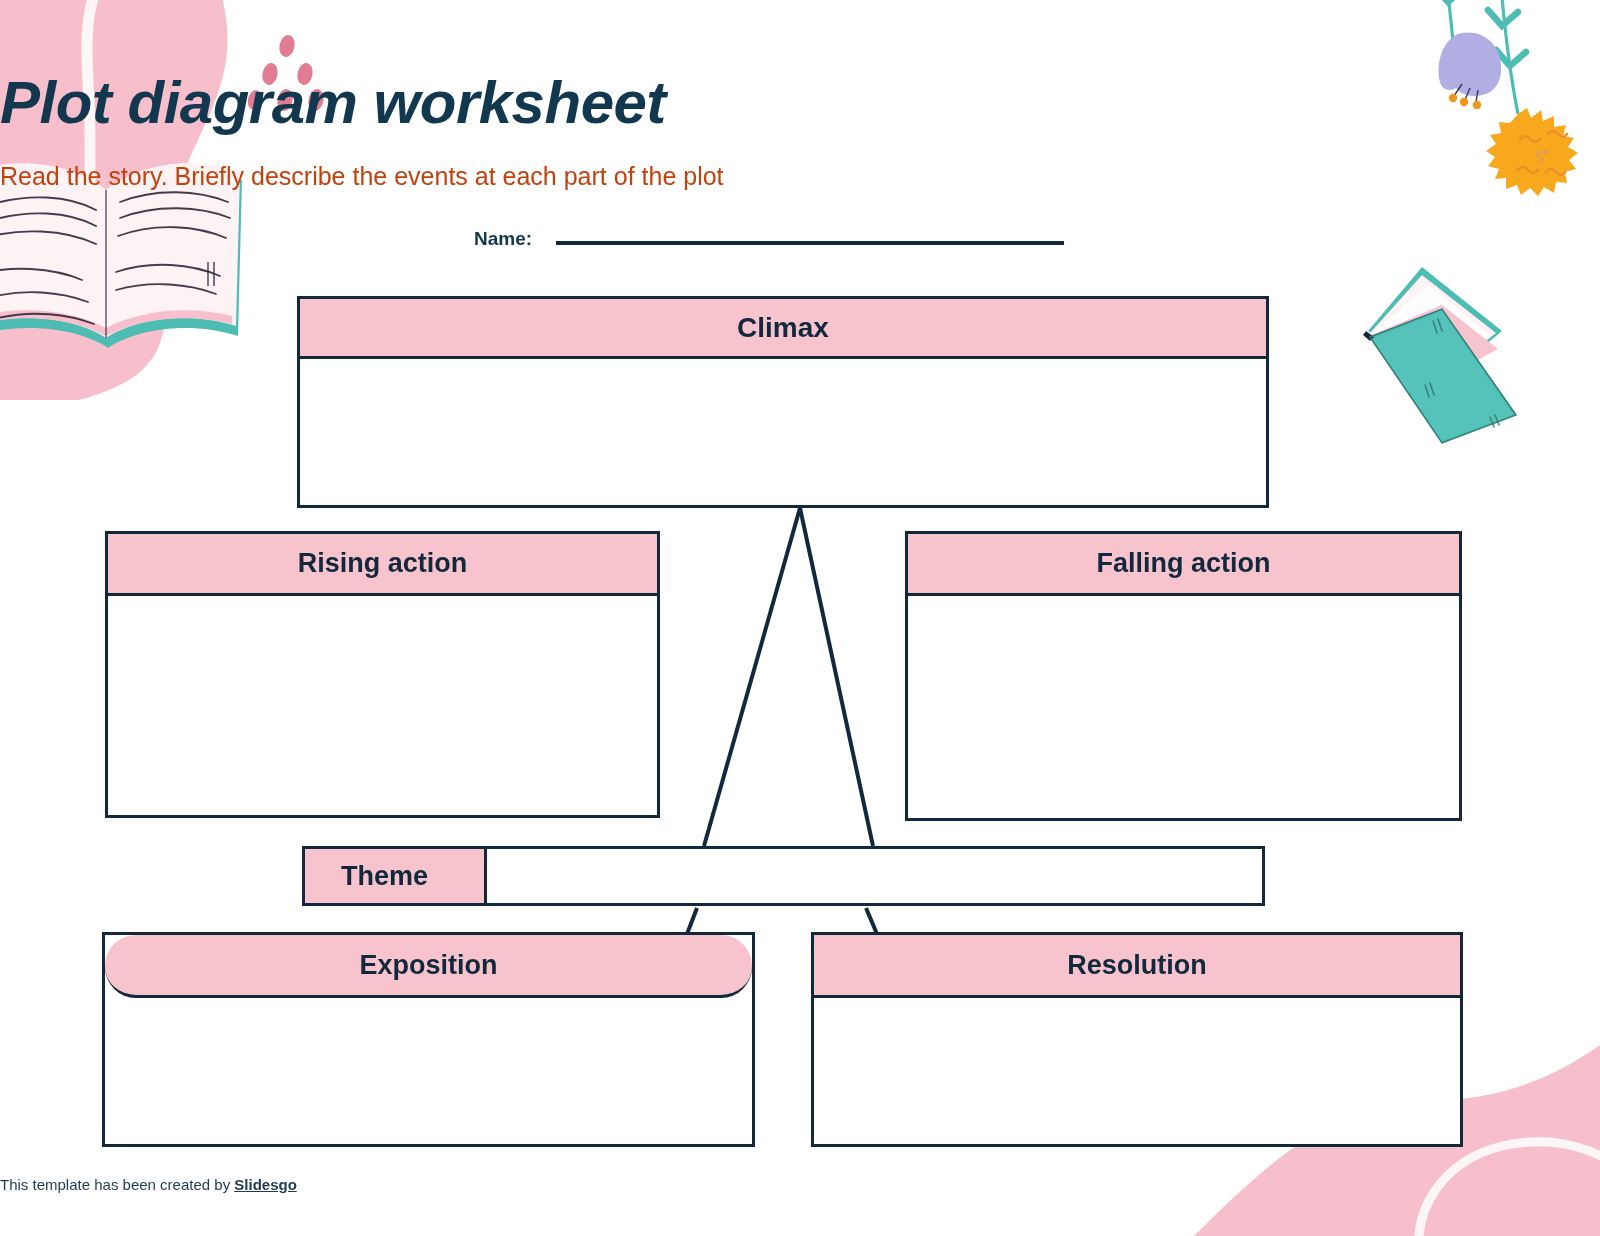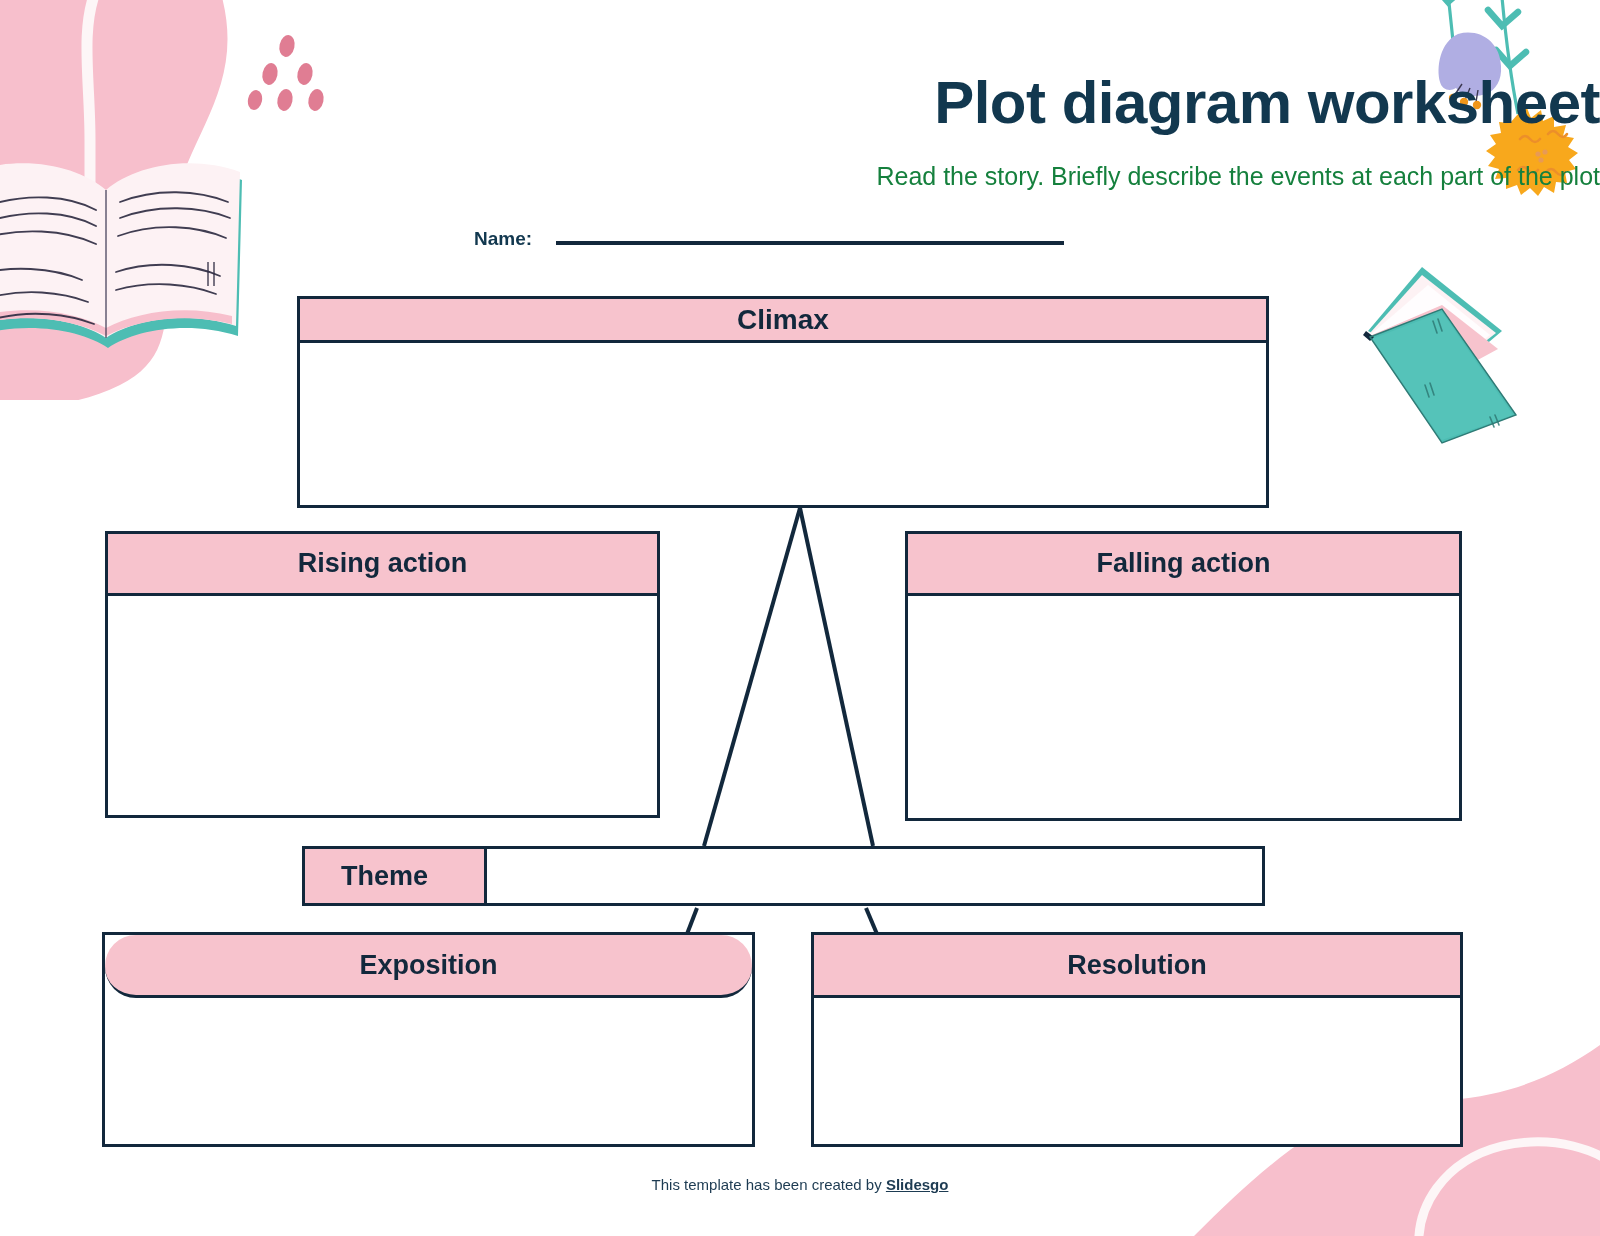--- a/index.html
+++ b/index.html
@@ -18,26 +18,26 @@
   #deco-tl        { left:-60px;  top:-120px; width:420px;  height:520px; }
   #deco-dots      { left:240px;  top:28px;   width:95px;   height:95px; }
   #deco-book-open { left:-30px;  top:140px;  width:280px;  height:225px; }
   #deco-hanging   { left:1370px; top:-16px;  width:230px;  height:245px; }
   #deco-book-tilt { left:1330px; top:245px;  width:220px;  height:220px; }
   #deco-br        { left:1150px; top:1010px; width:470px;  height:240px; }
 
   
   #title {
     position:absolute; left:0; top:68px; width:1600px;
-    text-align:right; font-size:60px; font-weight:bold;
-    letter-spacing:-0.5px; color:#12384f;
+    text-align:left; font-size:60px; font-weight:bold;
+    letter-spacing:-0.5px; color:#12384f;font-style:italic;
   }
   #subtitle {
     position:absolute; left:0; top:162px; width:1600px;
-    text-align:right; font-size:25px; color:#15803d; font-weight:400;
+    text-align:left; font-size:25px; color:#c2410c; font-weight:400;
   }
   #name-row {
     position:absolute; left:474px; top:228px;
     display:flex; align-items:flex-end; gap:24px;
   }
   #name-label { font-size:19px; font-weight:bold; color:#12384f; }
   #name-line  { width:508px; height:0; border-bottom:4px solid #12283c; margin-bottom:5px; }
 
   
   .box {
@@ -50,21 +50,21 @@
   .box-head {
     background:#f7c3cd;
     border-bottom:3px solid #12283c;
     display:flex; align-items:center; justify-content:center;
     font-size:27px; font-weight:bold; color:#12283c;
     flex:0 0 auto;
   }
   .box-body { flex:1 1 auto; background:#ffffff; }
 
   #box-climax      { left:297px;  top:296px;  width:972px; height:212px; }
-  #box-climax .box-head { height:44px; font-size:28px; }
+  #box-climax .box-head { height:60px; font-size:28px; }
 
   #box-rising      { left:105px;  top:531px;  width:555px; height:287px; }
   #box-rising .box-head { height:62px; }
 
   #box-falling     { left:905px;  top:531px;  width:557px; height:290px; }
   #box-falling .box-head { height:62px; }
 
   #box-exposition  { left:102px;  top:932px;  width:653px; height:215px; }
   #box-exposition .box-head { height:63px;border-radius:31px; }
 
@@ -83,21 +83,21 @@
     font-size:27px; font-weight:bold; color:#12283c;
   }
   #theme-field { flex:1; background:#ffffff; }
 
   
   #connectors { position:absolute; left:0; top:0; width:1600px; height:1236px; z-index:2; }
 
   
   #footer {
     position:absolute; left:0; top:1176px; width:1600px;
-    text-align:center; font-size:15px; color:#1d3b52;
+    text-align:left; font-size:15px; color:#1d3b52;
   }
   #footer b { font-weight:bold; text-decoration:underline; }
 </style>
 </head>
 <body>
 
 <div id="page">
 
   <svg class="deco" id="deco-tl" viewBox="0 0 420 520">
     <path d="M 0,-40 C 120,-60 250,10 280,110 C 308,205 250,250 232,330

